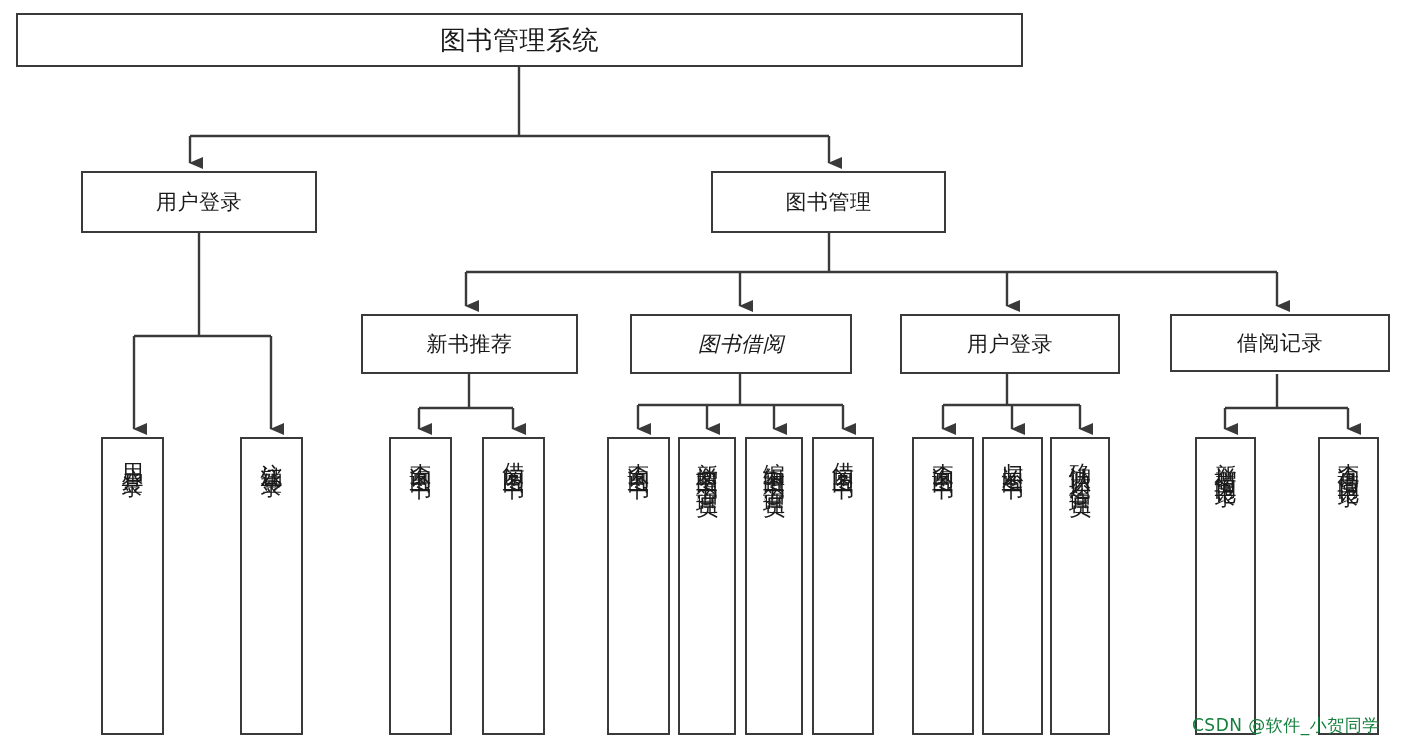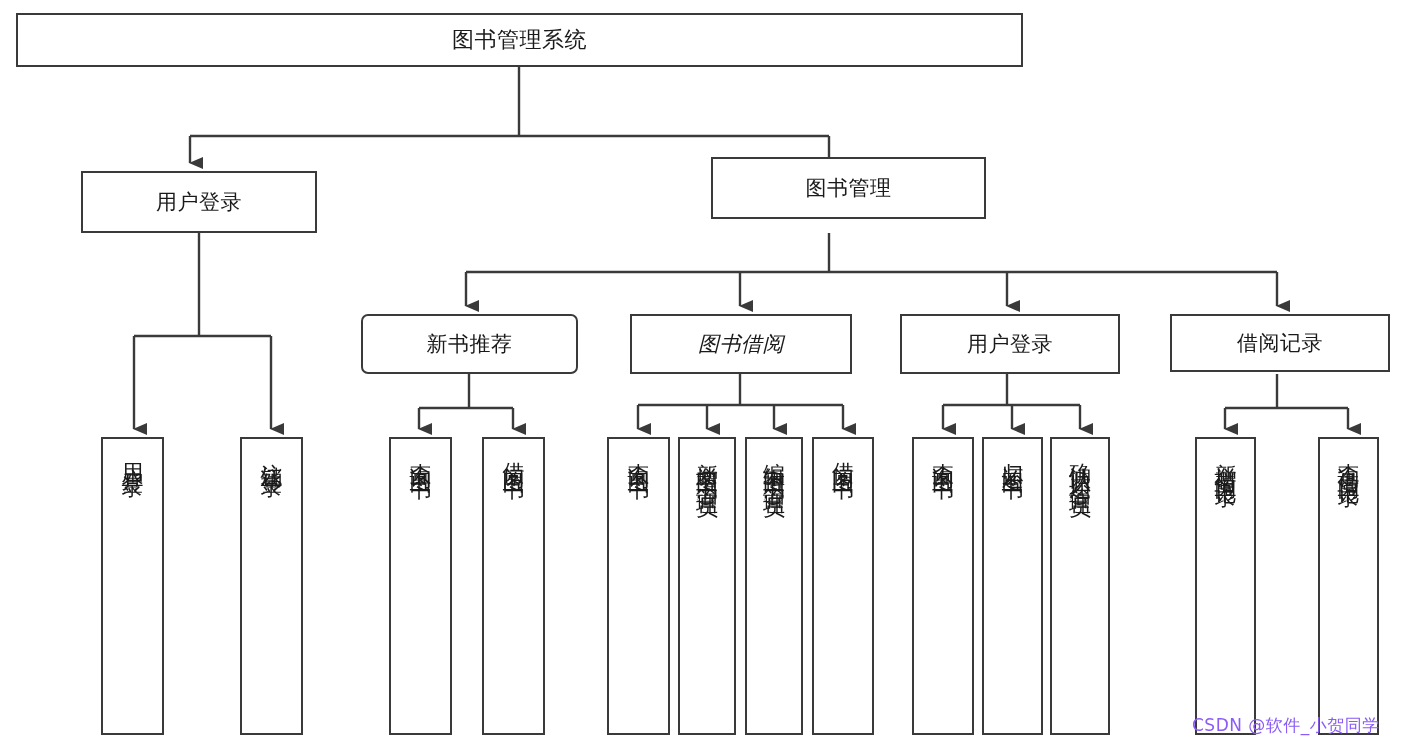--- a/index.html
+++ b/index.html
@@ -42,42 +42,42 @@
     display: block;
     line-height: 1.18;
     letter-spacing: 0.5px;
   }
   
   .node.h .node-label {
     font-size: 21px;
     white-space: nowrap;
   }
   .node.root .node-label {
-    font-size: 22px;
+    font-size: 26px;
   }
   
   .node.v {
     align-items: flex-start;
     padding-top: 6px;
   }
   .node.v .node-label {
     writing-mode: vertical-rl;
     text-orientation: upright;
     font-size: 22px;
     line-height: 1.0;
     letter-spacing: 5px;
     white-space: nowrap;
     max-height: 288px;
   }
   .node.v.tall .node-label {
     max-height: 292px;
   }
   .watermark {
     position: absolute;
-    color: #8b5cf6;
+    color: #15803d;
     font-size: 17px;
     white-space: nowrap;
     z-index: 5;
     letter-spacing: 0.5px;
   }
 </style>
 </head>
 <body>
 
 <div id="canvas">
@@ -134,25 +134,25 @@
     </g>
   </svg>
 
   <div class="node h root" style="left:16px; top:13px; width:1007px; height:54px;">
     <span class="node-label">图书管理系统</span>
   </div>
 
   <div class="node h" style="left:81px; top:171px; width:236px; height:62px;">
     <span class="node-label">用户登录</span>
   </div>
-  <div class="node h" style="left:711px; top:157px; width:275px; height:62px;">
+  <div class="node h" style="left:711px; top:171px; width:235px; height:62px;">
     <span class="node-label">图书管理</span>
   </div>
 
-  <div class="node h" style="left:361px; top:314px; width:217px; height:60px;border-radius:7px;">
+  <div class="node h" style="left:361px; top:314px; width:217px; height:60px;">
     <span class="node-label">新书推荐</span>
   </div>
   <div class="node h" style="left:630px; top:314px; width:222px; height:60px;font-style:italic;">
     <span class="node-label">图书借阅</span>
   </div>
   <div class="node h" style="left:900px; top:314px; width:220px; height:60px;">
     <span class="node-label">用户登录</span>
   </div>
   <div class="node h" style="left:1170px; top:314px; width:220px; height:58px;">
     <span class="node-label">借阅记录</span>

